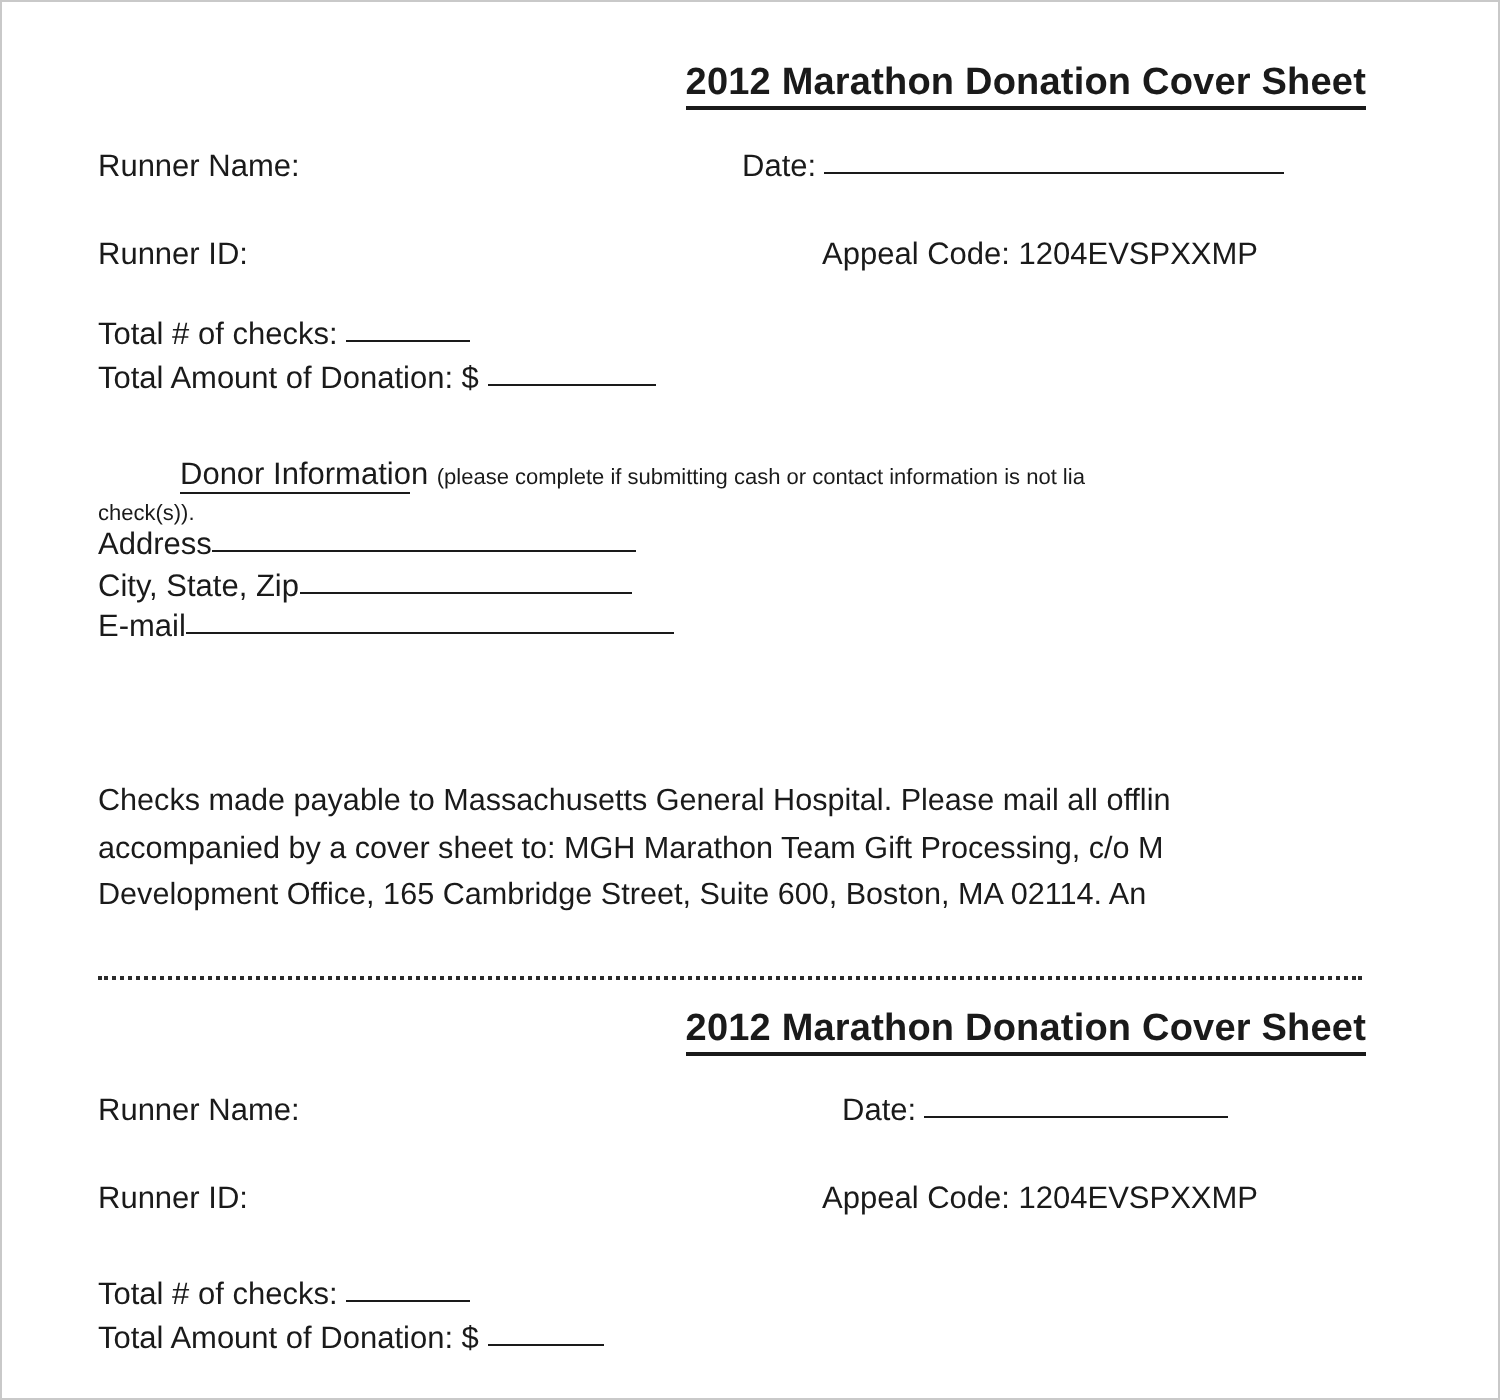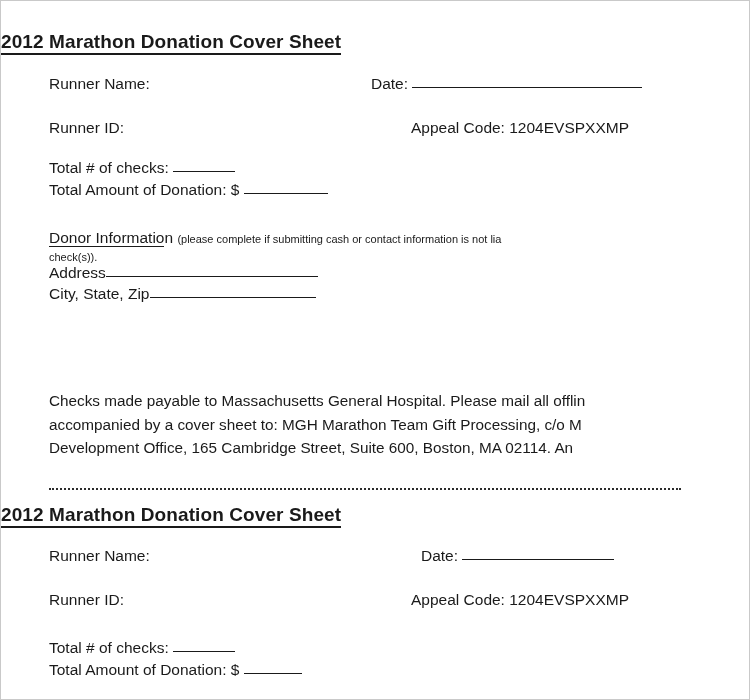--- a/index.html
+++ b/index.html
@@ -23,21 +23,21 @@
   
   .content {
     position: absolute;
     left: 0;
     top: 0;
     width: 682px;
     height: 690px;
     overflow: hidden;
   }
   .doc-title {
-    text-align: left;
+    text-align: right;
     font-size: 19px;
     font-weight: bold;
     letter-spacing: 0.1px;
     white-space: nowrap;
   }
   .doc-title span.t {
     border-bottom: 2px solid #1a1a1a;
     padding-bottom: 1px;
   }
   .fld {
@@ -48,20 +48,21 @@
   .blank {
     display: inline-block;
     border-bottom: 1.6px solid #1a1a1a;
     vertical-align: 1px;
   }
   .small {
     font-size: 11px;
   }
   .u-part {
     border-bottom: 1.5px solid #1a1a1a;
+    margin-left: 41px;
   }
   .para {
     position: absolute;
     font-size: 15.3px;
     line-height: 23.5px;
     width: 700px;
     white-space: nowrap;
   }
   .para div { white-space: nowrap; }
   .sep {
@@ -120,20 +121,23 @@
     </div>
     <div class="fld small" style="left:48px; top:250px;">check(s)).</div>
 
     <div class="donor-lines" style="left:48px; top:262px;">
       <div class="dl">
         <span>Address</span><span class="blank" style="width:212px;"></span>
       </div>
       <div class="dl">
         <span>City, State, Zip</span><span class="blank" style="width:166px;"></span>
       </div>
+      <div class="dl">
+        <span>E-mail</span><span class="blank" style="width:244px;"></span>
+      </div>
     </div>
 
     <div class="para" style="left:48px; top:388px;">
       <div>Checks made payable to Massachusetts General Hospital. Please mail all offlin</div>
       <div>accompanied by a cover sheet to: MGH Marathon Team Gift Processing, c/o M</div>
       <div>Development Office, 165 Cambridge Street, Suite 600, Boston, MA 02114. An</div>
     </div>
 
     <div class="sep" style="left:48px; top:487px; width:632px;"></div>
 

